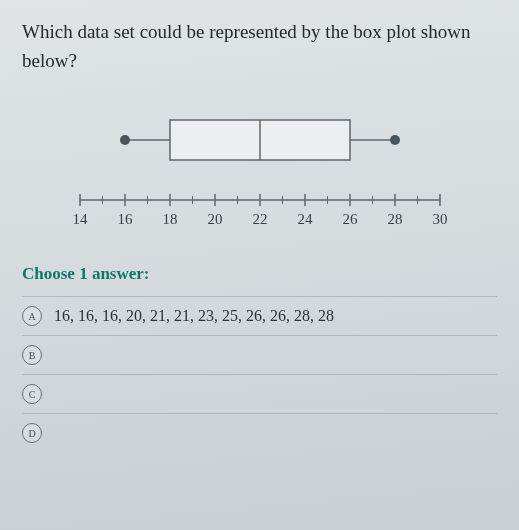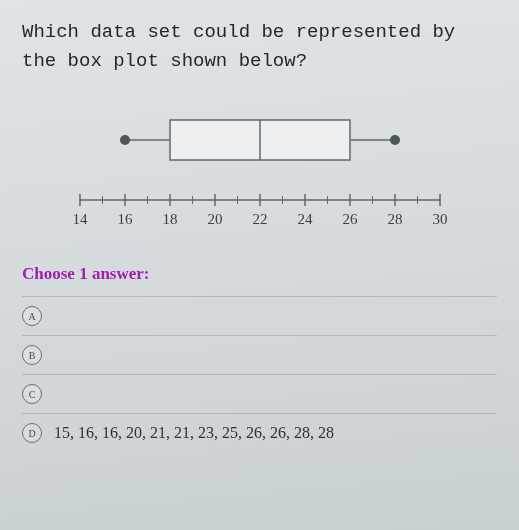--- a/index.html
+++ b/index.html
@@ -11,31 +11,30 @@
       color: #2a2d30;
       padding: 18px 22px;
       overflow: hidden;
     }
     .question {
       font-size: 19px;
       line-height: 1.5;
       margin-bottom: 15px;
       font-weight: 500;
       color: #25282b;
-      font-family: Liberation Mono, monospace;
     }
     .chart-area {
       width: 400px;
       margin: 10px auto 20px;
     }
     .choose-label {
       font-size: 17px;
       font-weight: bold;
       margin-bottom: 12px;
-      color: #a21caf;
+      color: #0f766e;
     }
     .answers {
       display: flex;
       flex-direction: column;
     }
     .answer-row {
       display: flex;
       align-items: center;
       padding: 9px 0;
       border-top: 1px solid rgba(120,125,130,0.35);
@@ -101,24 +100,24 @@
       <rect x="110" y="30" width="180" height="40" fill="#eceef0" stroke="#5f686f" stroke-width="1.5"></rect>
       <line x1="200" y1="30" x2="200" y2="70" stroke="#5f686f" stroke-width="1.5"></line>
     </svg>
 </div>
 
 <div class="choose-label">Choose 1 answer:</div>
 
 <div class="answers" id="answers-container">
     <div class="answer-row">
       <div class="radio">A</div>
+      <div class="answer-text">16, 16, 16, 20, 21, 21, 23, 25, 26, 26, 28, 28</div>
     </div>
     <div class="answer-row">
       <div class="radio">B</div>
     </div>
     <div class="answer-row">
       <div class="radio">C</div>
     </div>
     <div class="answer-row">
       <div class="radio">D</div>
-      <div class="answer-text">15, 16, 16, 20, 21, 21, 23, 25, 26, 26, 28, 28</div>
     </div>
   </div>
 
 </body></html>

